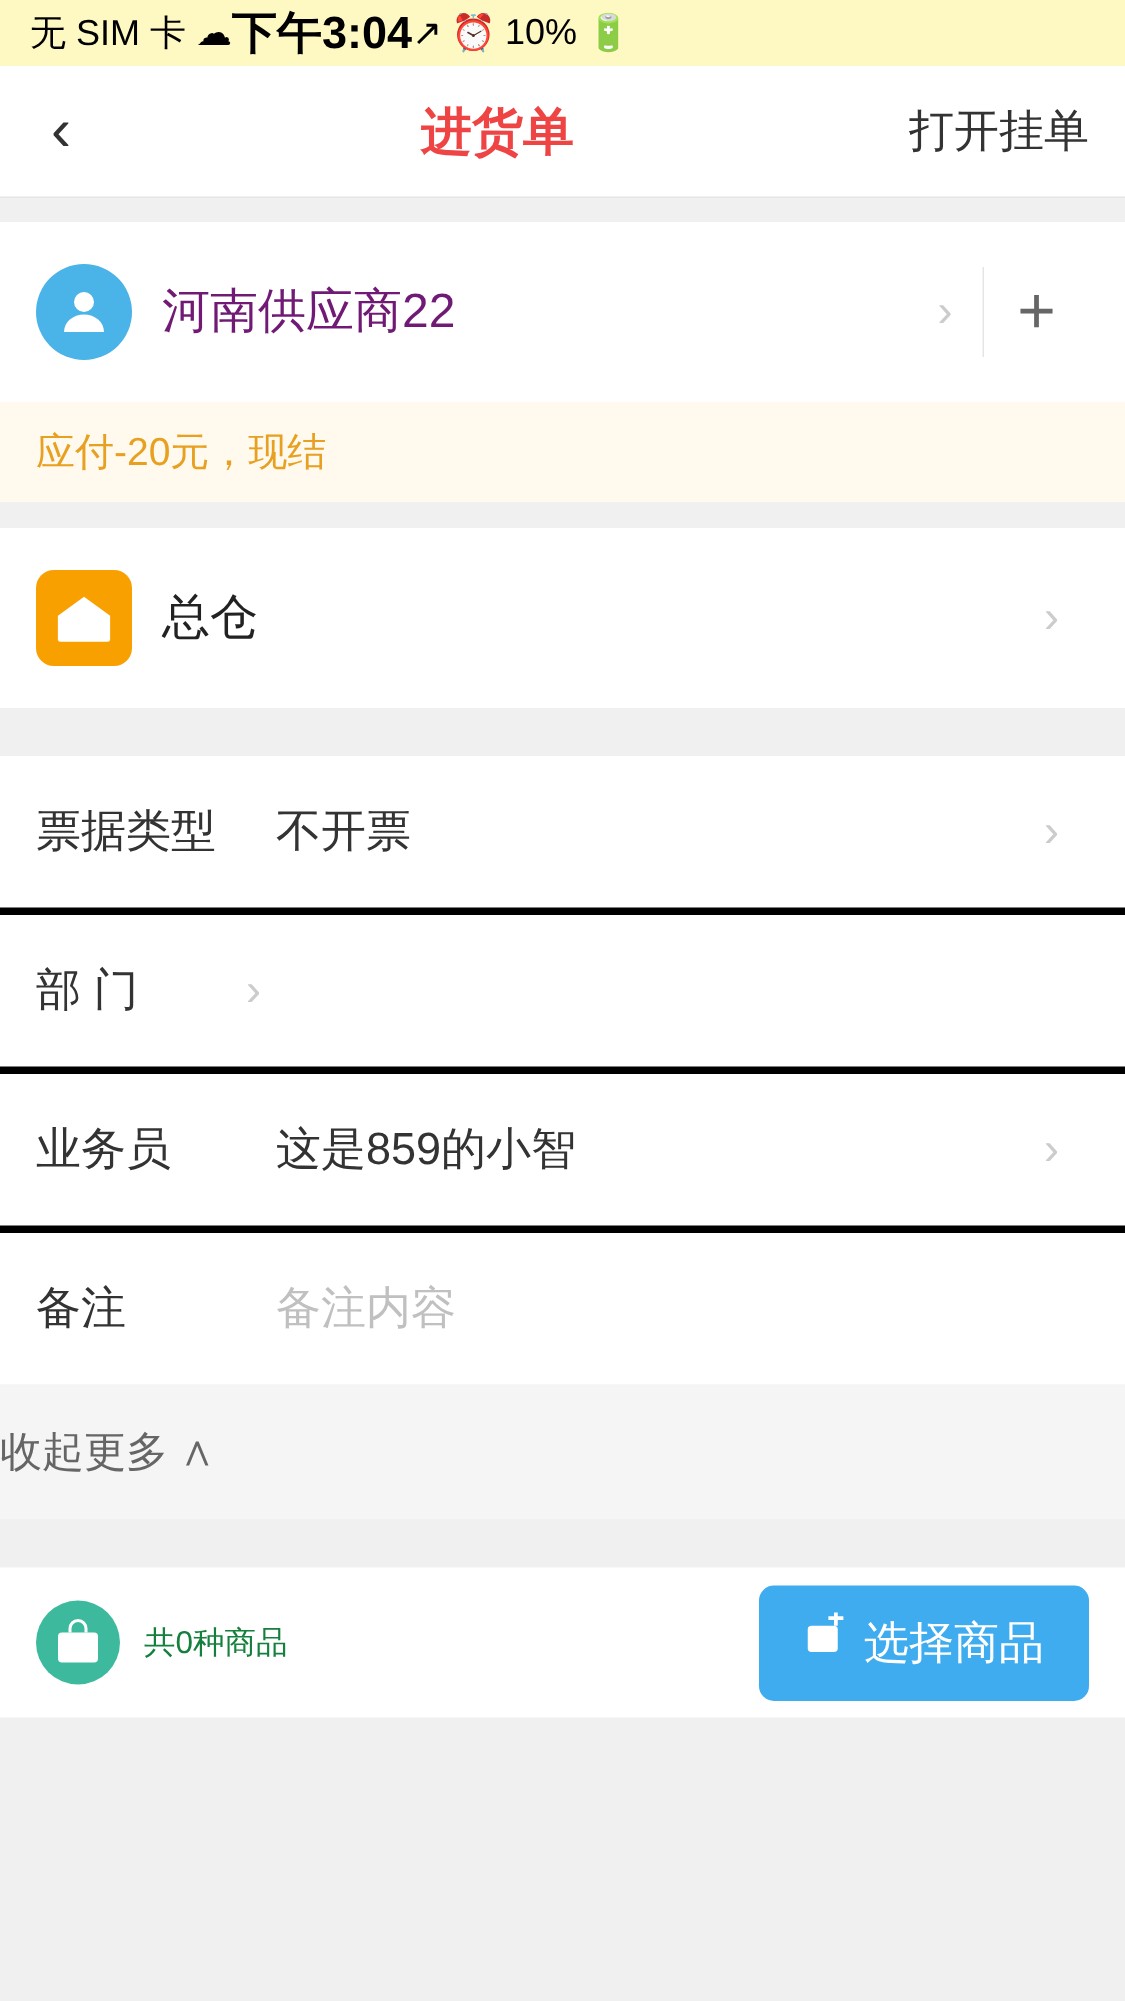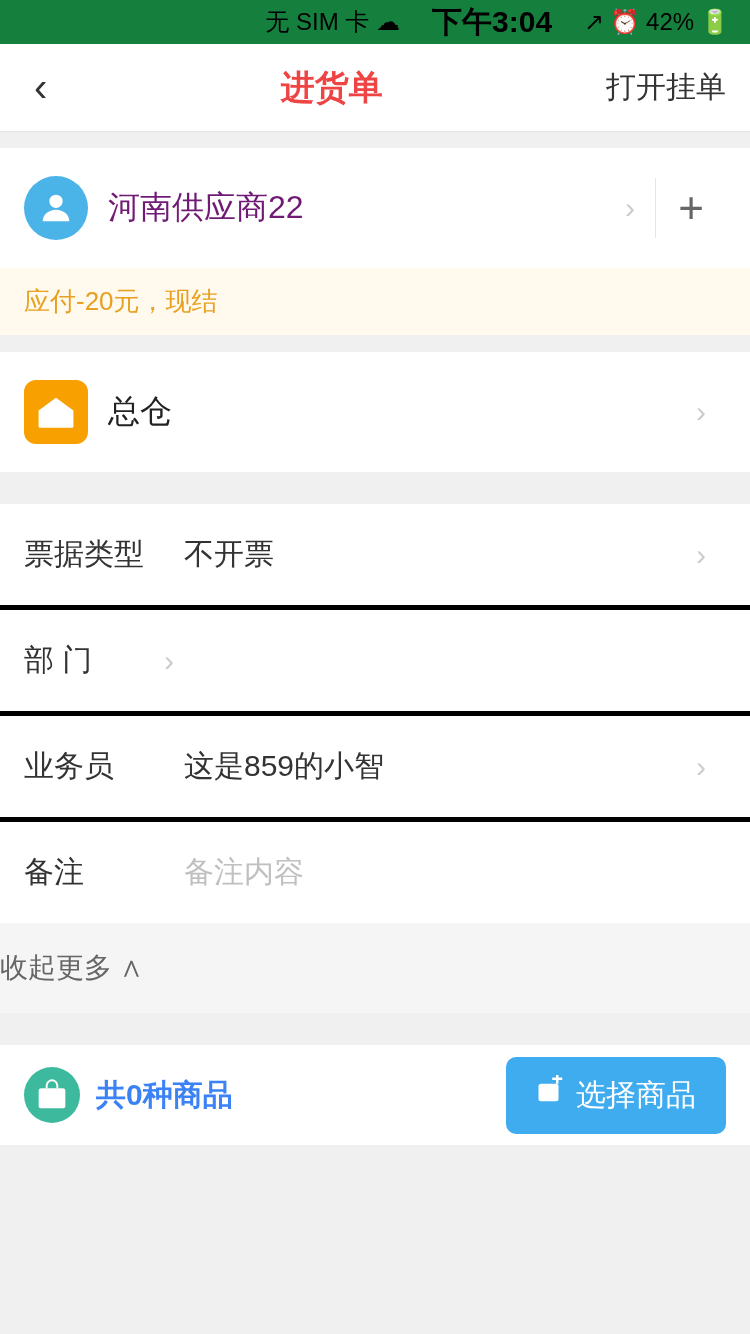--- a/index.html
+++ b/index.html
@@ -9,28 +9,27 @@
       width: 750px;
       min-height: 1334px;
       font-family: -apple-system, "PingFang SC", "Helvetica Neue", Arial, sans-serif;
       background: #f0f0f0;
       font-size: 28px;
     }
 
     
     .status-bar {
       display: flex;
-      justify-content: flex-end;
-      align-items: center;
-      background: #15803d;
+      justify-content: flex-start;
+      align-items: center;
+      background: #fef9c3;
       padding: 0 20px;
       height: 44px;
       font-size: 24px;
       color: #000;
-      gap: 32px;
     }
     .status-left { display: flex; align-items: center; gap: 8px; }
     .status-center { font-size: 30px; font-weight: 600; }
     .status-right { display: flex; align-items: center; gap: 6px; font-size: 24px; }
 
     
     .nav-bar {
       display: flex;
       justify-content: space-between;
       align-items: center;
@@ -221,23 +220,22 @@
       margin-right: 16px;
       flex-shrink: 0;
     }
     .product-icon-wrap svg {
       width: 32px;
       height: 32px;
       fill: #fff;
     }
     .product-count {
       flex: 1;
-      font-size: 30px;
-      color: #3b82f6;
-      font-weight: bold;
+      font-size: 21px;
+      color: #15803d;
     }
     .select-btn {
       background: #3facf0;
       border-radius: 10px;
       padding: 18px 30px;
       color: #fff;
       font-size: 30px;
       display: flex;
       gap: 10px;
       cursor: pointer;
@@ -252,21 +250,21 @@
 <body>
 
 <div class="status-bar">
   <div class="status-left">
     <span>无 SIM 卡  ☁</span>
   </div>
   <div class="status-center">下午3:04</div>
   <div class="status-right">
     <span>↗</span>
     <span>⏰</span>
-    <span>42%</span>
+    <span>10%</span>
     <span>🔋</span>
   </div>
 </div>
 
 <div class="nav-bar">
   <div class="nav-back">‹</div>
   <div class="nav-title">进货单</div>
   <div class="nav-action">打开挂单</div>
 </div>
 

